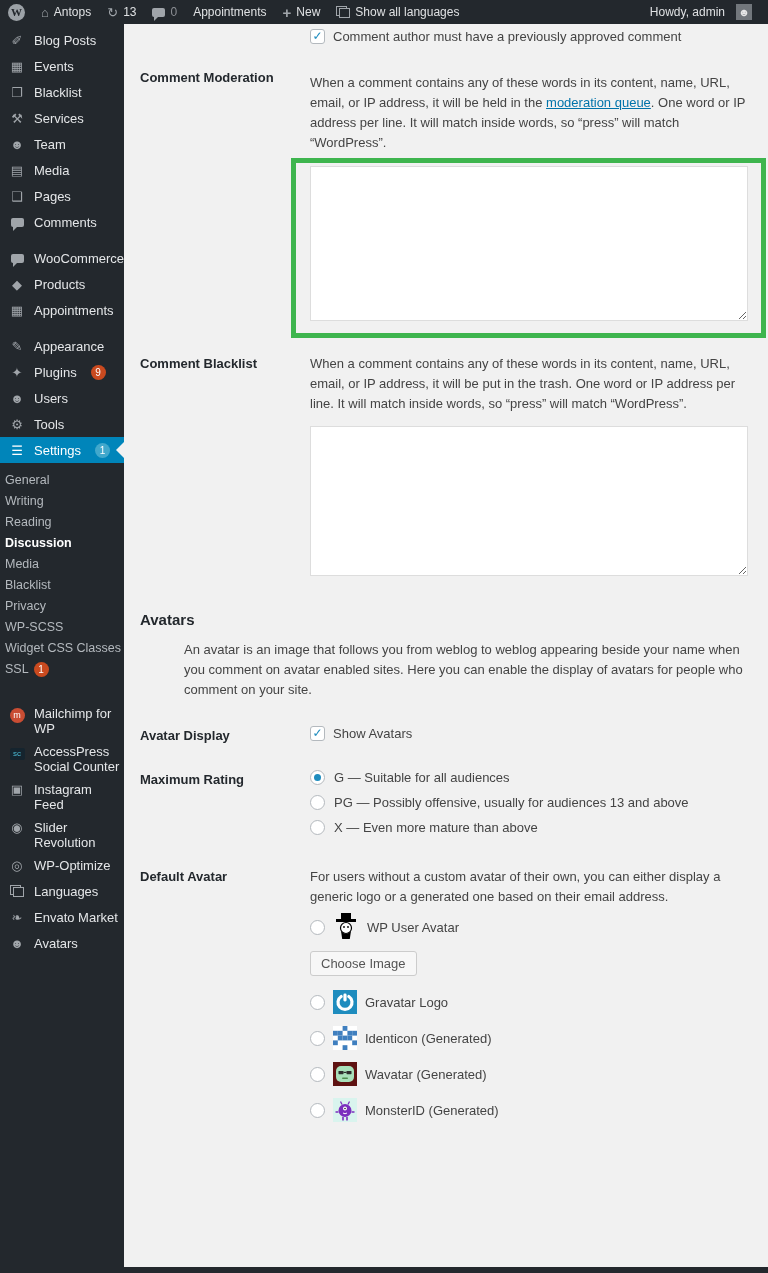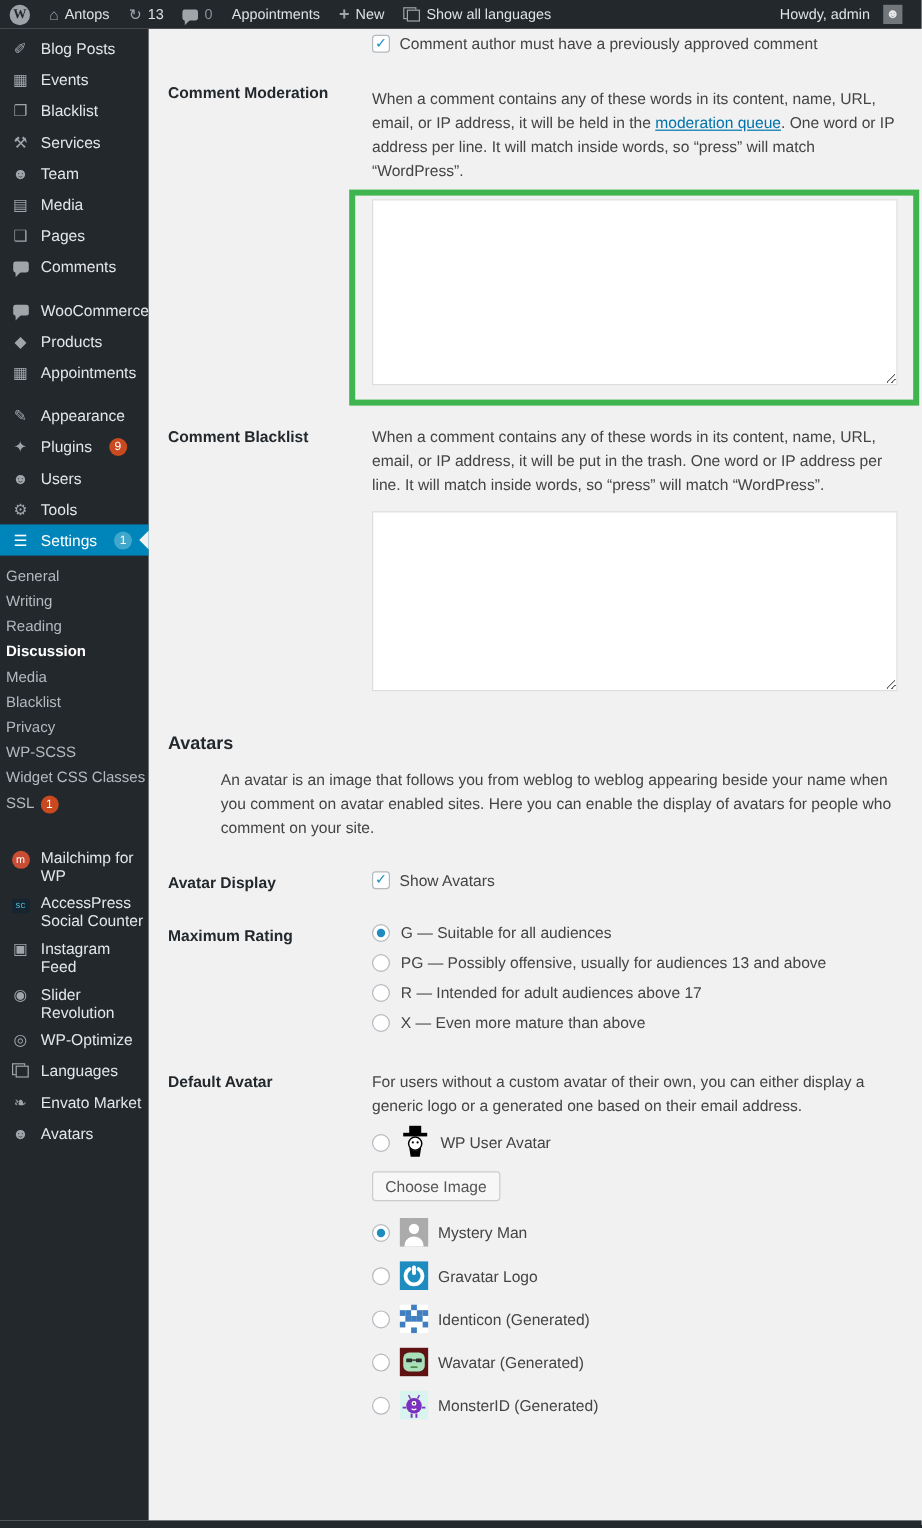--- a/index.html
+++ b/index.html
@@ -273,24 +273,20 @@
       <label class="radio-row">
           <span class="radio checked"></span>
           <span>G — Suitable for all audiences</span>
         </label>
       <label class="radio-row">
           <span class="radio"></span>
           <span>PG — Possibly offensive, usually for audiences 13 and above</span>
         </label>
       <label class="radio-row">
           <span class="radio"></span>
-          <span>R — Intended for adult audiences above 17</span>
-        </label>
-      <label class="radio-row">
-          <span class="radio"></span>
           <span>X — Even more mature than above</span>
         </label>
     </div>
   </div>
 
   <div class="row" style="margin-top:22px;">
     <div class="th">Default Avatar</div>
     <div class="td">
       <p class="desc">For users without a custom avatar of their own, you can either display a generic logo or a generated one based on their email address.</p>
 
@@ -304,31 +300,20 @@
               <circle cx="11" cy="14" r="0.9" fill="#000"></circle>
               <circle cx="15" cy="14" r="0.9" fill="#000"></circle>
               <path d="M8 18 q5 6 10 0 l-1.2 8 h-7.6 z" fill="#000"></path>
             </svg>
         </span>
         <span>WP User Avatar</span>
       </label>
 
       <button class="btn-secondary" style="margin:4px 0 14px;">Choose Image</button>
 
-      <label class="avatar-row">
-        <span class="radio checked"></span>
-        <span class="avimg">
-          <svg width="24" height="24" viewBox="0 0 24 24">
-              <rect width="24" height="24" fill="#ababab"></rect>
-              <circle cx="12" cy="9" r="4.3" fill="#fff"></circle>
-              <path d="M4 24 c0-5.5 3.6-8.5 8-8.5 s8 3 8 8.5 z" fill="#fff"></path>
-            </svg>
-        </span>
-        <span>Mystery Man</span>
-      </label>
 
 
       <label class="avatar-row">
         <span class="radio"></span>
         <span class="avimg">
           <svg width="24" height="24" viewBox="0 0 24 24">
               <rect width="24" height="24" fill="#1e8cbe"></rect>
               <path d="M8.2 6.5 a7 7 0 1 0 7.6 0" stroke="#fff" stroke-width="3.2" fill="none" stroke-linecap="round"></path>
               <rect x="10.4" y="3.5" width="3.2" height="8" rx="1.4" fill="#fff"></rect>
             </svg>

